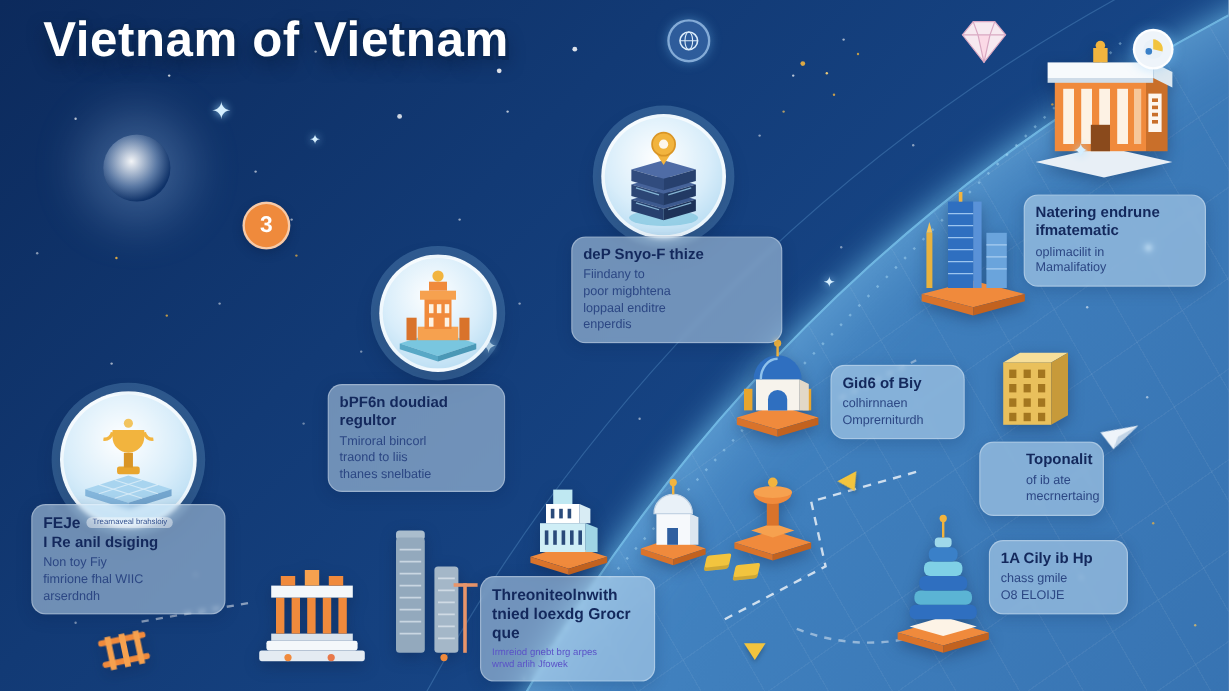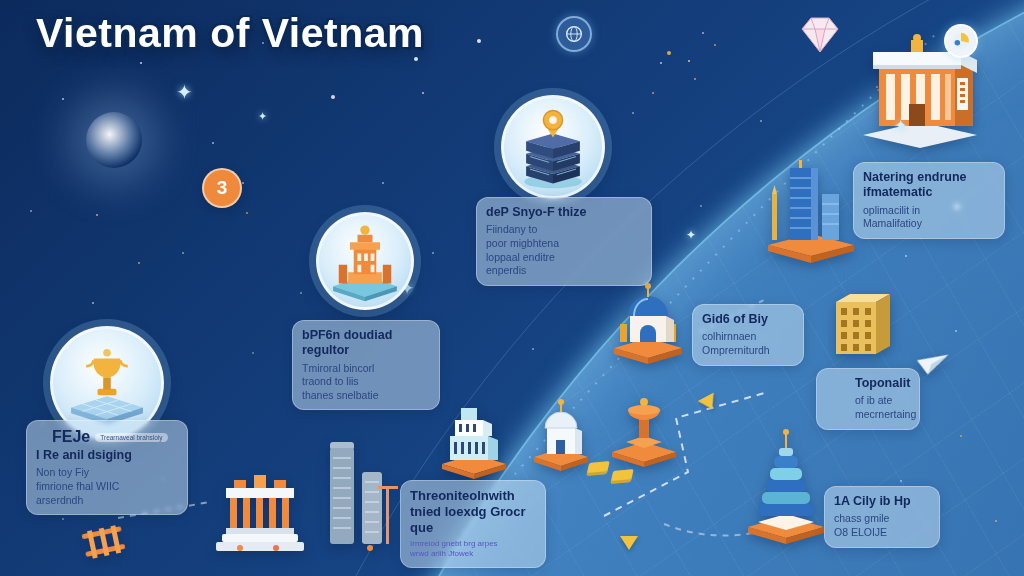--- a/index.html
+++ b/index.html
@@ -62,21 +62,21 @@
   .illus { position:absolute; z-index:3; filter: drop-shadow(0 4px 6px rgba(8,28,66,.35)); }
 
   .card { position:absolute; z-index:5; background: rgba(203,228,246,.5); border:1px solid rgba(255,255,255,.3);
     border-radius:12px; padding:7px 9px; text-align:left; color:#22407c;
     box-shadow: 0 3px 12px rgba(8,28,66,.18); backdrop-filter: blur(2px); }
   .card h3 { font-size:12.5px; font-weight:bold; color:#13285c; line-height:1.22; margin-bottom:3px; }
   .card p { font-size:10.5px; line-height:1.3; color:#2c4784; }
   .card .tiny { font-size:8px; color:#5b53c8; line-height:1.35; }
   .card.left { text-align:left; }
   .badge-row { display:flex; align-items:center; gap:5px; margin-bottom:2px; }
-  .badge-strong { font-size:16px; font-weight:bold; color:#13285c;margin-left:16px; }
+  .badge-strong { font-size:13px; font-weight:bold; color:#13285c; }
   .badge-note { font-size:6.5px; color:#33508e; background:rgba(255,255,255,.45); padding:1px 5px; border-radius:7px; white-space:nowrap; }
 
   .mini-circle { position:absolute; z-index:3; border-radius:50%; display:flex; align-items:center; justify-content:center;
     background: rgba(70,120,185,.55); border:2px solid rgba(190,225,255,.6); box-shadow:0 0 10px rgba(120,200,255,.4); }
   .mini-circle.lightbg { background:#eef4fa; border-color:rgba(255,255,255,.85); }
   .badge3 { position:absolute; z-index:3; width:40px; height:40px; border-radius:50%; background:#ef8a3c;
     border:2px solid rgba(255,255,255,.55); box-shadow:0 3px 8px rgba(8,28,66,.35);
     display:flex; align-items:center; justify-content:center; color:#fff; font-weight:bold; font-size:19px; }
 
   .sparkle { position:absolute; z-index:3; color:#d6efff; text-shadow:0 0 7px rgba(160,220,255,.95); }
@@ -445,21 +445,21 @@
   <div class="tri" style="left:620px; top:536px;"></div>
 
   <div class="card" style="left:476px; top:197px; width:176px;">
     <h3>deP Snyo-F thize</h3>
     <p>Fiindany to</p>
     <p>poor migbhtena</p>
     <p>loppaal enditre</p>
     <p>enperdis</p>
   </div>
 
-  <div class="card" style="left:292px; top:320px; width:148px;">
+  <div class="card" style="left:273px; top:320px; width:148px;">
     <h3>bPF6n doudiad regultor</h3>
     <p>Tmiroral bincorl</p>
     <p>traond to liis</p>
     <p>thanes snelbatie</p>
   </div>
 
   <div class="card left" style="left:26px; top:420px; width:162px;">
     <div class="badge-row">
       <span class="badge-strong">FEJe</span>
       <span class="badge-note">Trearnaveal brahsloiy</span>
@@ -481,21 +481,21 @@
     <p>colhirnnaen</p>
     <p>Omprerniturdh</p>
   </div>
 
   <div class="card" style="left:816px; top:368px; width:104px;padding-left:38px;">
     <h3>Toponalit</h3>
     <p>of ib ate</p>
     <p>mecrnertaing</p>
   </div>
 
-  <div class="card" style="left:824px; top:450px; width:116px;margin-top:36px;">
+  <div class="card" style="left:824px; top:450px; width:116px;">
     <h3>1A Cily ib Hp</h3>
     <p>chass gmile</p>
     <p>O8 ELOIJE</p>
   </div>
 
   <div class="card" style="left:400px; top:480px; width:146px;">
     <h3 style="font-size:13px;">Threoniteolnwith tnied loexdg Grocr que</h3>
     <p class="tiny">Irmreiod gnebt brg arpes</p>
     <p class="tiny">wrwd arlih Jfowek</p>
   </div>

